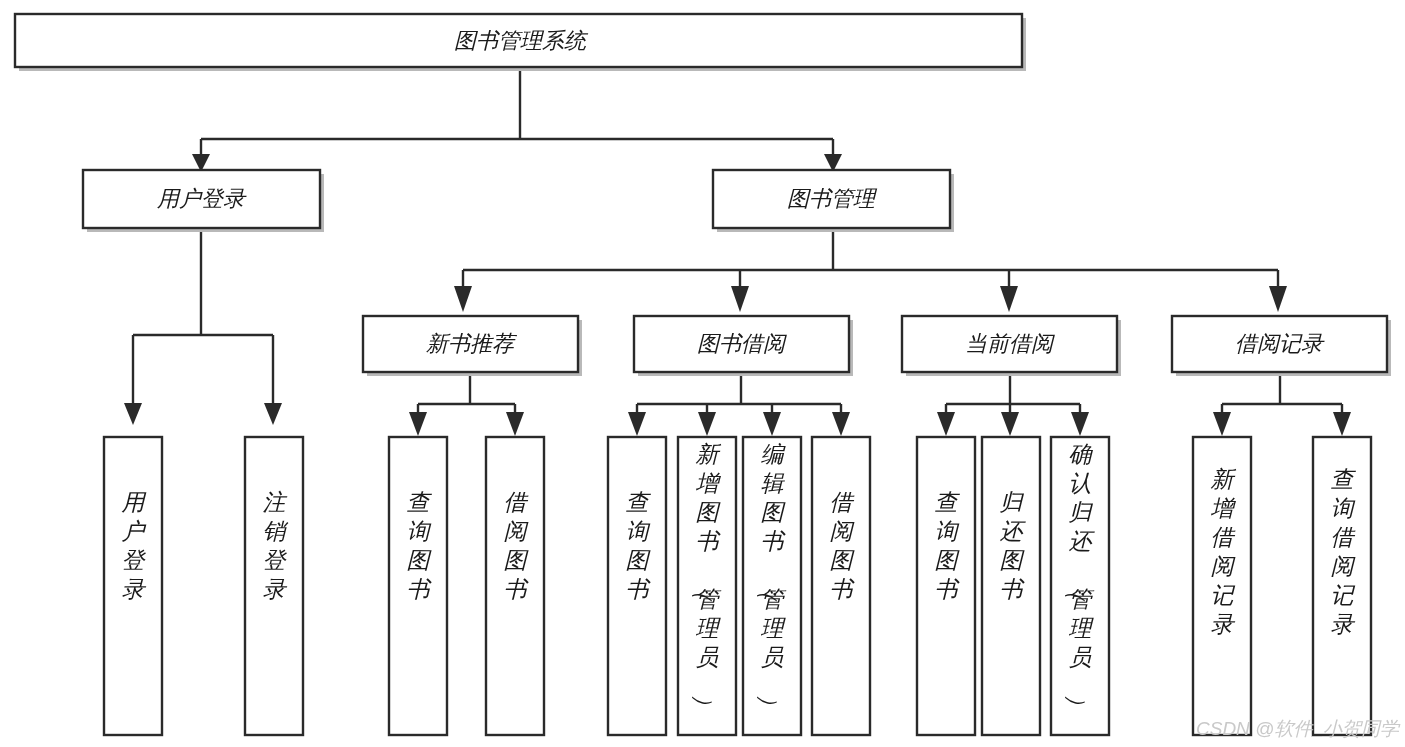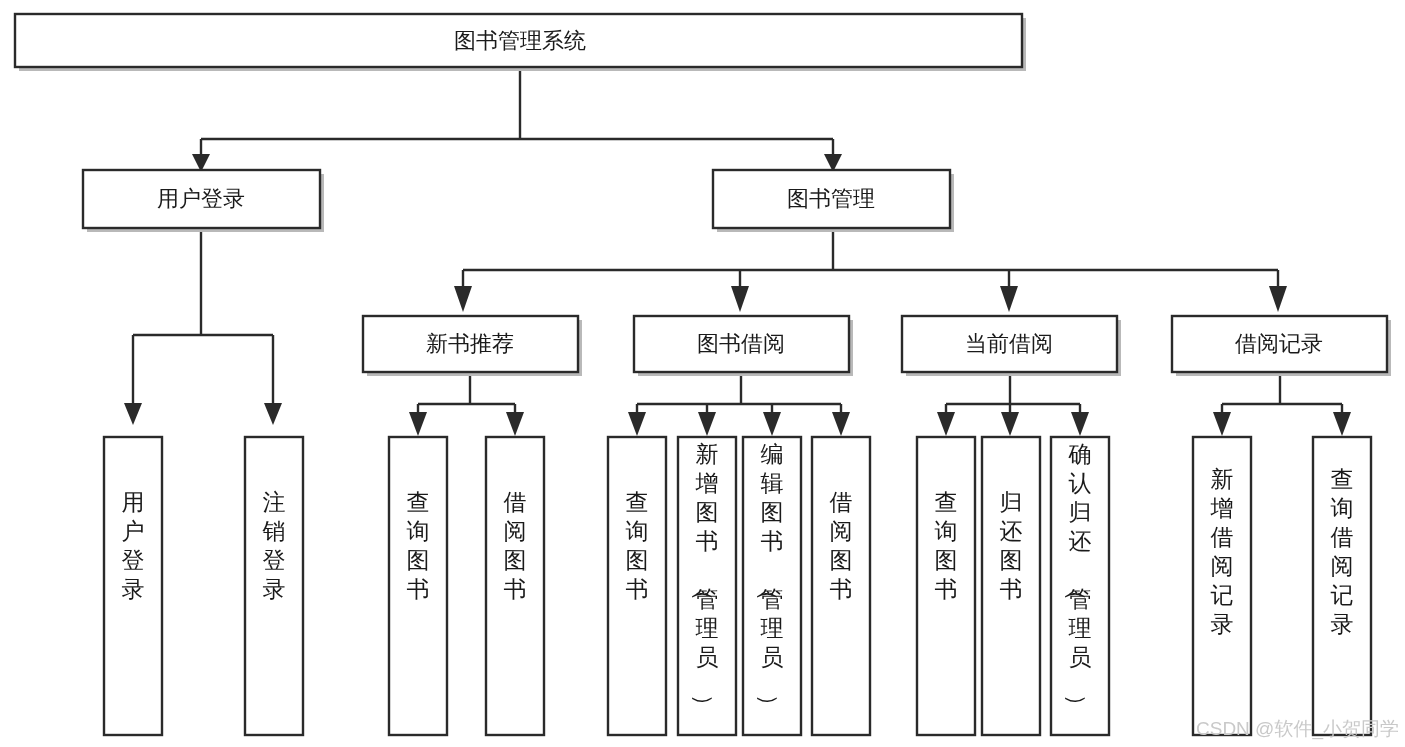--- a/index.html
+++ b/index.html
@@ -11,20 +11,21 @@
     width: 1405px;
     height: 747px;
     font-family: "Liberation Sans", "DejaVu Sans", sans-serif;
     overflow: hidden;
     position: relative;
   }
   #diagram-root {
     position: relative;
     width: 1405px;
     height: 747px;
+    font-style: italic;
   }
   svg#tree-svg {
     position: absolute;
     top: 0;
     left: 0;
     width: 1405px;
     height: 747px;
     display: block;
   }
   .node-box {

